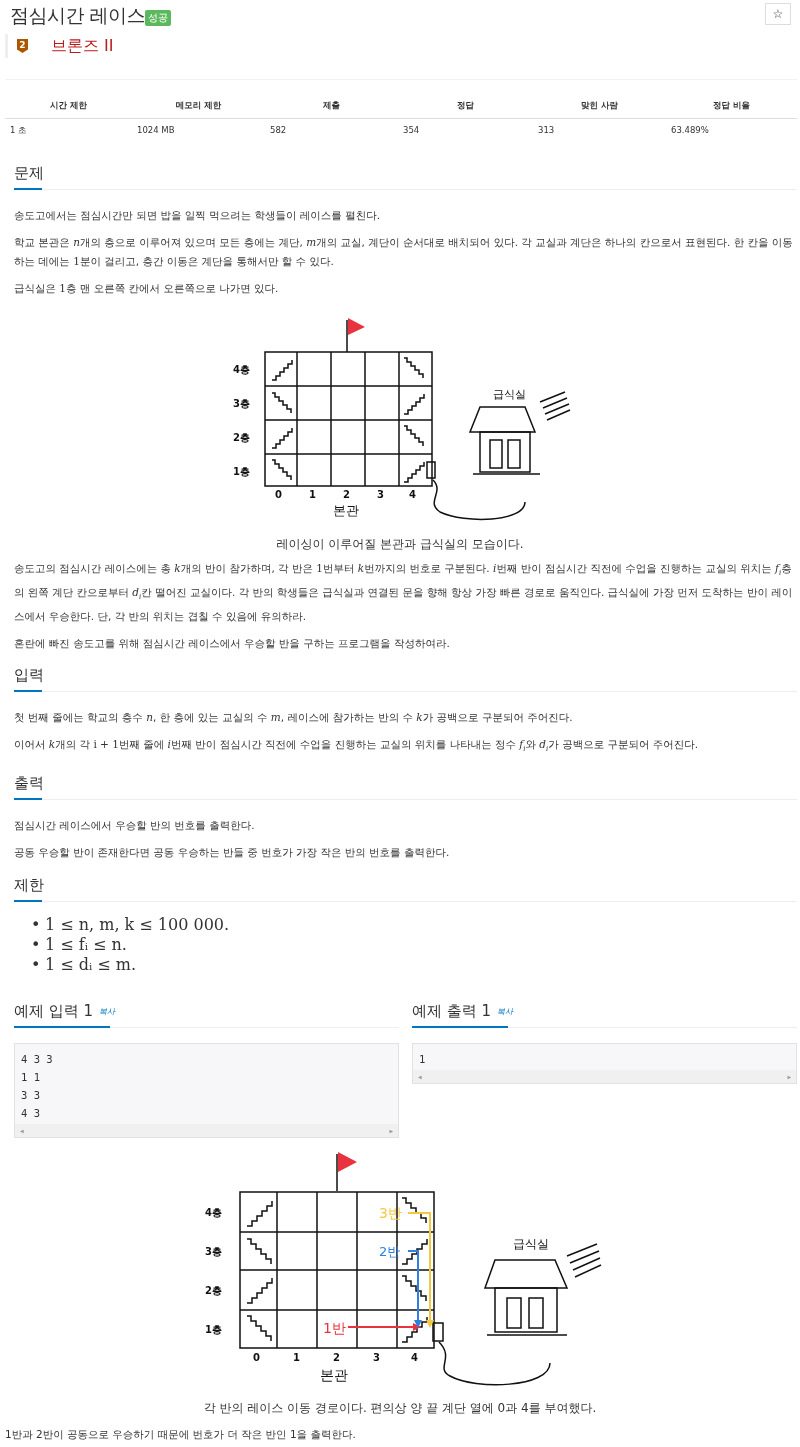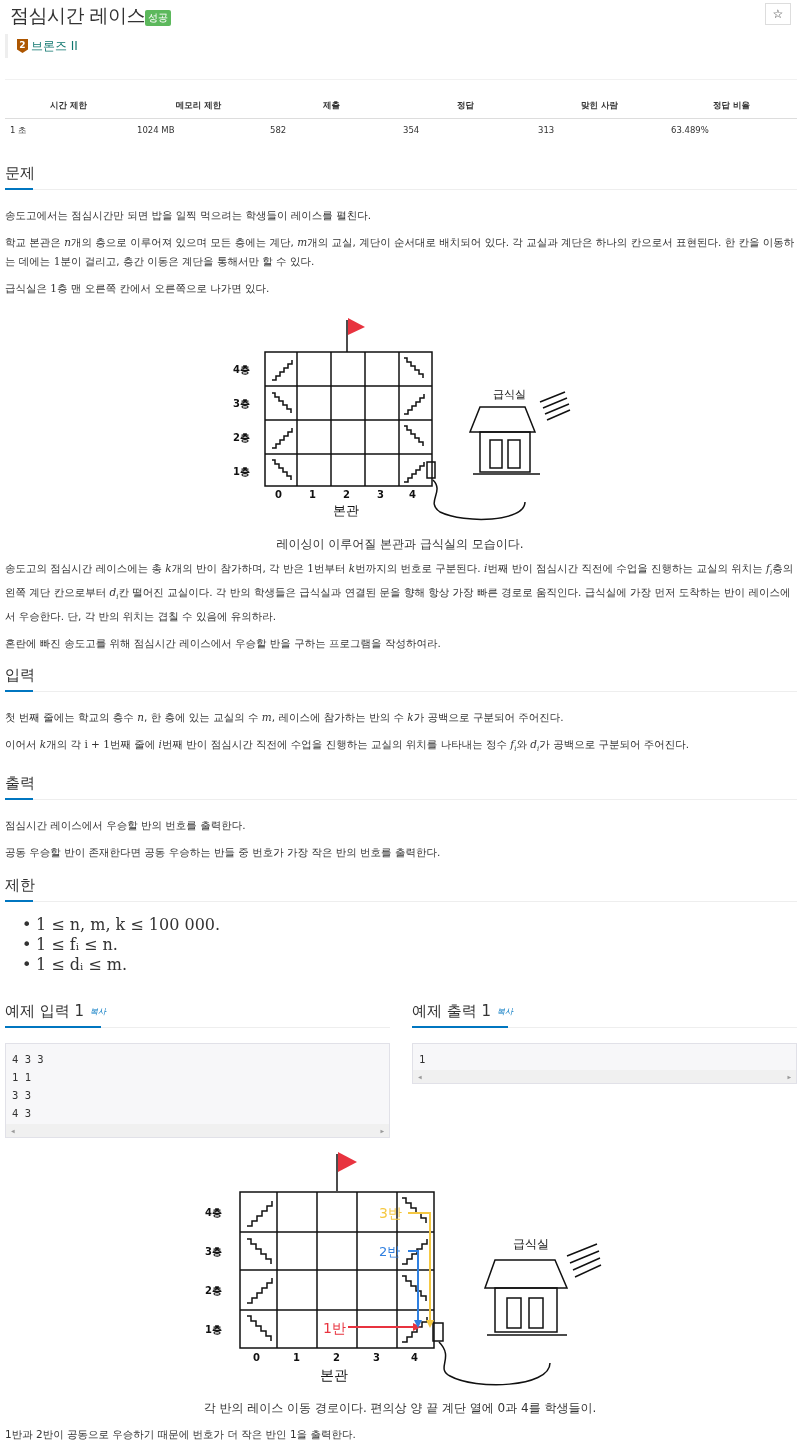--- a/index.html
+++ b/index.html
@@ -37,37 +37,37 @@
   .tier-row {
     position: absolute; left: 5px; top: 34px;
     border-left: 3px solid #eee; padding-left: 9px; height: 24px;
     display: flex; align-items: center; gap: 3px;
   }
   .tier-icon {
     width: 11px; height: 14px; background: #ad5600;
     color: #fff; font-size: 9px; font-weight: bold; text-align: center;
     line-height: 12px; clip-path: polygon(0 0,100% 0,100% 75%,50% 100%,0 75%);
   }
-  .tier-label { color: #0f766e; font-size: 12px; }
+  .tier-label { color: #b91c1c; font-size: 16px; margin-left: 20px; }
 
   .hr-top { position: absolute; left: 5px; right: 3px; top: 79px; border-top: 1px solid #f1f1f1; }
 
   
   .stats {
     position: absolute; left: 5px; right: 3px; top: 94px;
     border-collapse: collapse; width: 792px;
   }
   .stats th {
     text-align: center; font-size: 8.5px; font-weight: bold; color: #333;
     padding: 4px 5px 5px; border-bottom: 1px solid #ddd; height: 24px;
   }
   .stats td { font-size: 8.5px; color: #333; padding: 4px 5px; height: 24px; }
 
   
-  .section { position: absolute; left: 5px; right: 3px; }
+  .section { position: absolute; left: 14px; right: 3px; }
   .headline {
     position: relative; height: 30px; border-bottom: 1px solid #eeeeee;
   }
   .headline h2 {
     font-size: 15px; font-weight: normal; color: #333; line-height: 22px;
     position: absolute; left: 0; top: 2px;
   }
   .headline .underline {
     position: absolute; left: 0; bottom: -1px; height: 2px; background: #0076c0;
   }
@@ -322,16 +322,16 @@
         <text x="58" y="213">0</text>
         <text x="98" y="213">1</text>
         <text x="138" y="213">2</text>
         <text x="178" y="213">3</text>
         <text x="216" y="213">4</text>
       </g>
       <text x="125" y="232" font-size="14" fill="#111">본관</text>
       <text x="318" y="100" font-size="12" fill="#111">급식실</text>
     </svg>
   </div>
-  <div class="caption" style="position:absolute; left:0; width:800px; top:1399px;">각 반의 레이스 이동 경로이다. 편의상 양 끝 계단 열에 0과 4를 학생들이.</div>
+  <div class="caption" style="position:absolute; left:0; width:800px; top:1399px;">각 반의 레이스 이동 경로이다. 편의상 양 끝 계단 열에 0과 4를 부여했다.</div>
 
   <p class="para" style="position:absolute; left:5px; top:1425px;">1반과 2반이 공동으로 우승하기 때문에 번호가 더 작은 반인 1을 출력한다.</p>
 </div>
 
 </body></html>

